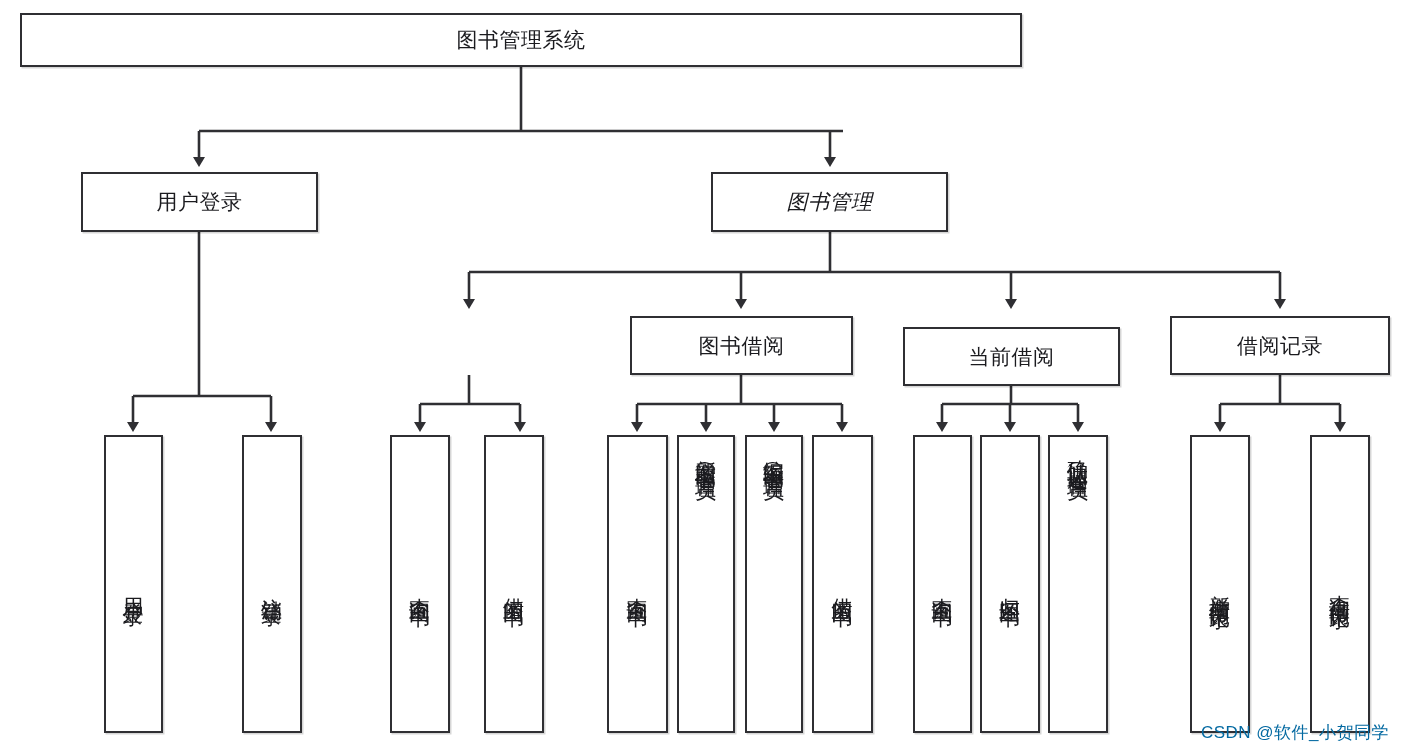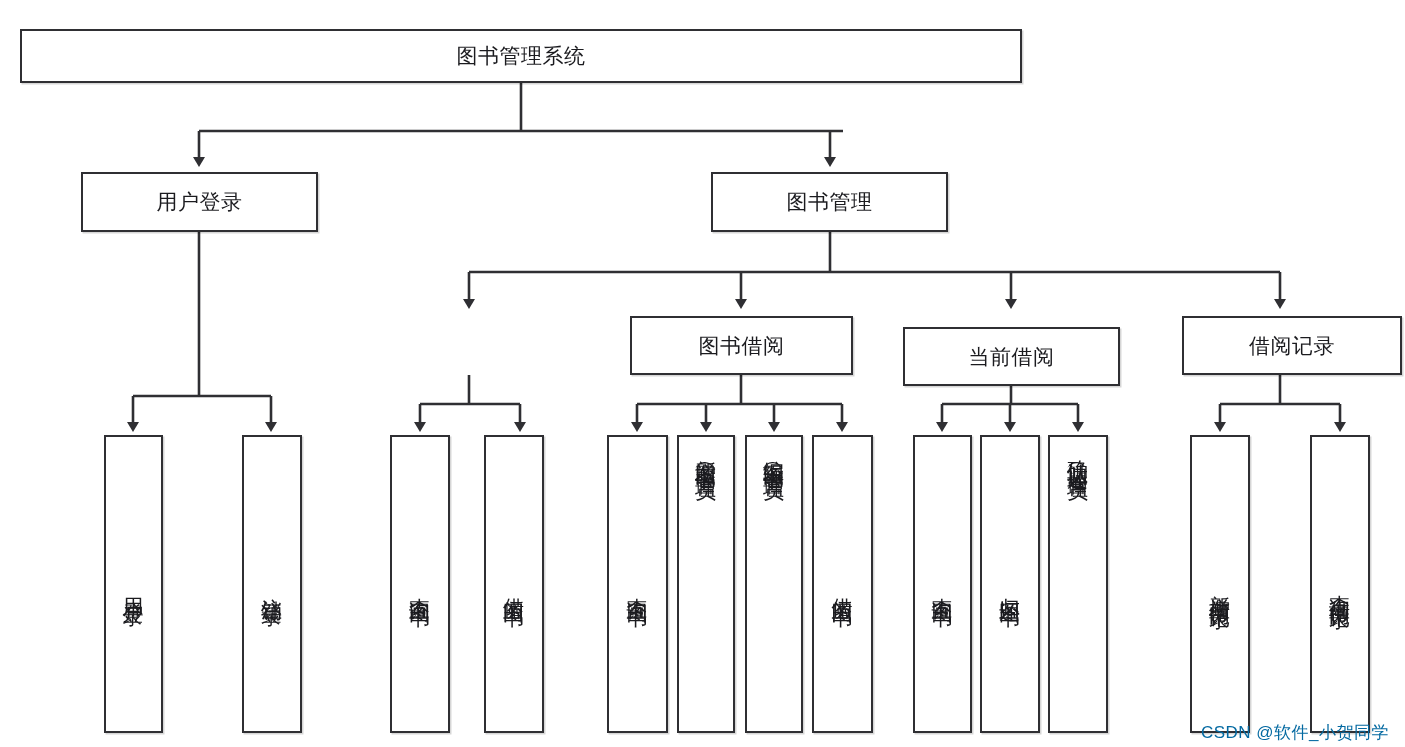--- a/index.html
+++ b/index.html
@@ -119,38 +119,38 @@
       <path d="M1010,404 L1010,423" marker-end="url(#arrow)"></path>
       <path d="M1078,404 L1078,423" marker-end="url(#arrow)"></path>
 
       <path d="M1280,375 L1280,404"></path>
       <path d="M1220,404 L1340,404"></path>
       <path d="M1220,404 L1220,423" marker-end="url(#arrow)"></path>
       <path d="M1340,404 L1340,423" marker-end="url(#arrow)"></path>
     </g>
   </svg>
 
-  <div class="node-box" style="left:20px; top:29px; width:1002px; height:54px;">
+  <div class="node-box" style="left:20px; top:13px; width:1002px; height:54px;">
     <span class="node-label-h">图书管理系统</span>
   </div>
 
   <div class="node-box" style="left:81px; top:172px; width:237px; height:60px;">
     <span class="node-label-h">用户登录</span>
   </div>
-  <div class="node-box" style="left:711px; top:172px; width:237px; height:60px;">
+  <div class="node-box" style="left:711px; top:172px; width:237px; height:60px;font-style:italic;">
     <span class="node-label-h">图书管理</span>
   </div>
 
   <div class="node-box" style="left:630px; top:316px; width:223px; height:59px;text-align:right;">
     <span class="node-label-h">图书借阅</span>
   </div>
   <div class="node-box" style="left:903px; top:327px; width:217px; height:59px;">
     <span class="node-label-h">当前借阅</span>
   </div>
-  <div class="node-box" style="left:1170px; top:316px; width:220px; height:59px;margin-left:12px;">
+  <div class="node-box" style="left:1170px; top:316px; width:220px; height:59px;">
     <span class="node-label-h">借阅记录</span>
   </div>
 
   <div class="node-box vertical" style="left:104px; top:435px; width:59px; height:298px;">
     <span class="node-label-v centered">用户登录</span>
   </div>
   <div class="node-box vertical" style="left:242px; top:435px; width:60px; height:298px;">
     <span class="node-label-v centered">注销登录</span>
   </div>
 

